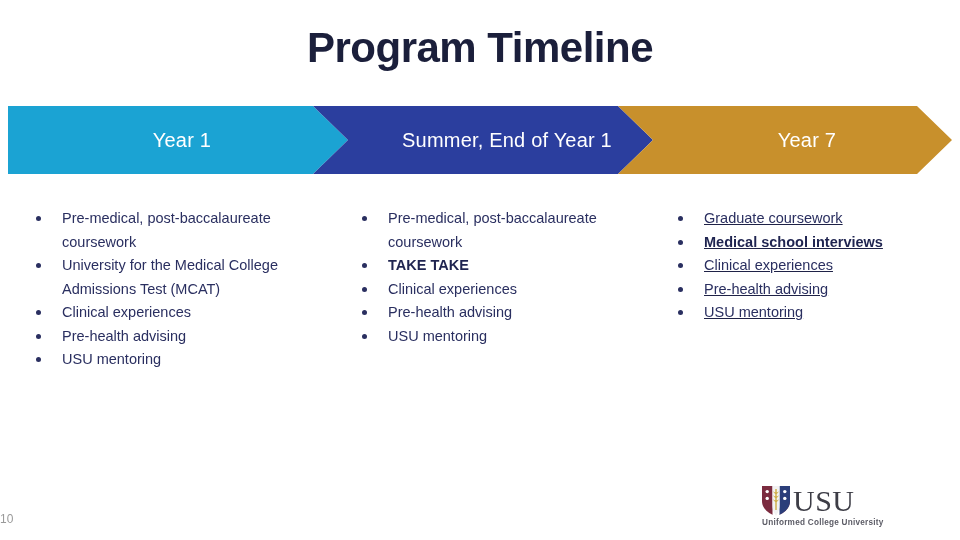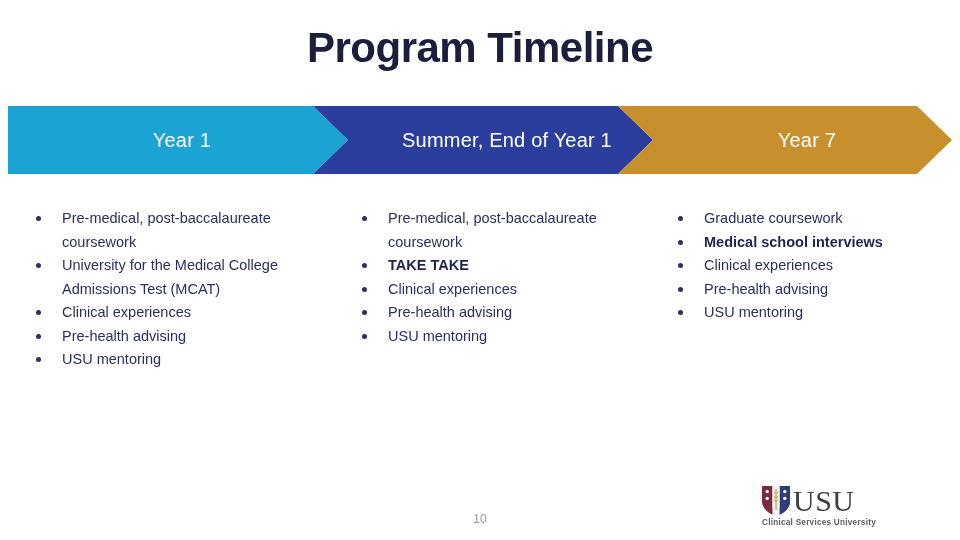--- a/index.html
+++ b/index.html
@@ -90,21 +90,21 @@
     width: 960px;
     height: 230px;
   }
   .col {
     position: absolute;
     top: 0;
     margin-top: 7px;
   }
   .col-1 { left: 28px;  width: 300px; }
   .col-2 { left: 354px; width: 300px; }
-  .col-3 { left: 670px; width: 270px; }
+  .col-3 { left: 670px; width: 270px; text-decoration: underline; }
 
   .bullets {
     list-style: none;
     margin: 0;
     padding: 0;
   }
   .bullet {
     position: relative;
     padding-left: 34px;
     margin: 0 0 0 0;
@@ -125,21 +125,20 @@
     font-weight: bold;
     color: #1f2450;
   }
 
   
   .page-num {
     position: absolute;
     left: 0;
     top: 512px;
     width: 960px;
-    text-align: center;
     font-size: 12px;
     color: #9a9a9a;
   }
 
   
   .logo {
     position: absolute;
     left: 762px;
     top: 486px;
     width: 130px;
@@ -279,16 +278,16 @@
         <path d="M11.6 6 C13 7.6 15 7.6 16.4 6" stroke="#c9a227" stroke-width="1" fill="none"></path>
         <path d="M11.6 10 C13 11.6 15 11.6 16.4 10" stroke="#c9a227" stroke-width="1" fill="none"></path>
         <path d="M11.6 14 C13 15.6 15 15.6 16.4 14" stroke="#c9a227" stroke-width="1" fill="none"></path>
         <circle cx="5.2" cy="5.6" r="1.7" fill="#ffffff"></circle>
         <circle cx="22.8" cy="5.6" r="1.7" fill="#ffffff"></circle>
         <circle cx="5.2" cy="12.4" r="1.7" fill="#ffffff"></circle>
         <circle cx="22.8" cy="12.4" r="1.7" fill="#ffffff"></circle>
       </svg>
       <span class="logo-word">USU</span>
     </div>
-    <div class="logo-tag">Clinical Services University</div>
+    <div class="logo-tag">Uniformed College University</div>
   </div>
 
 </div>
 
 </body></html>

